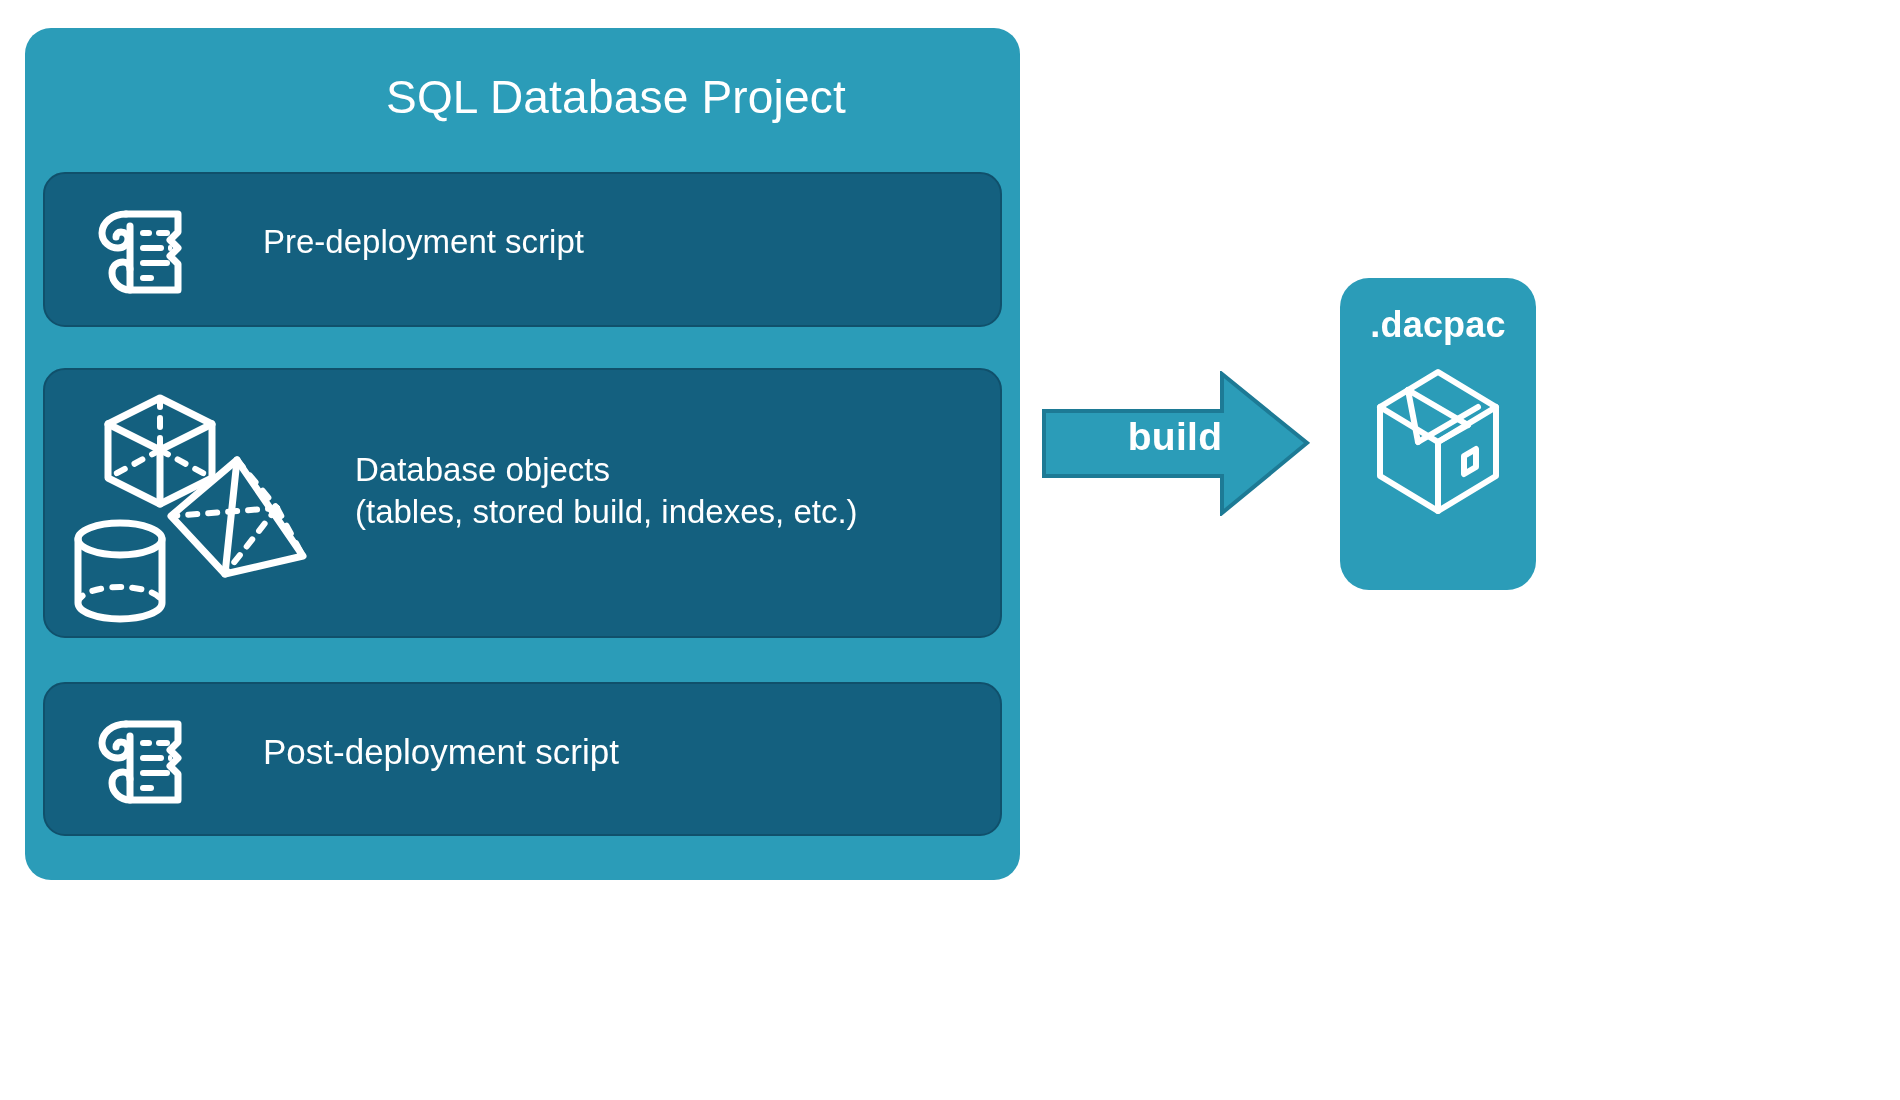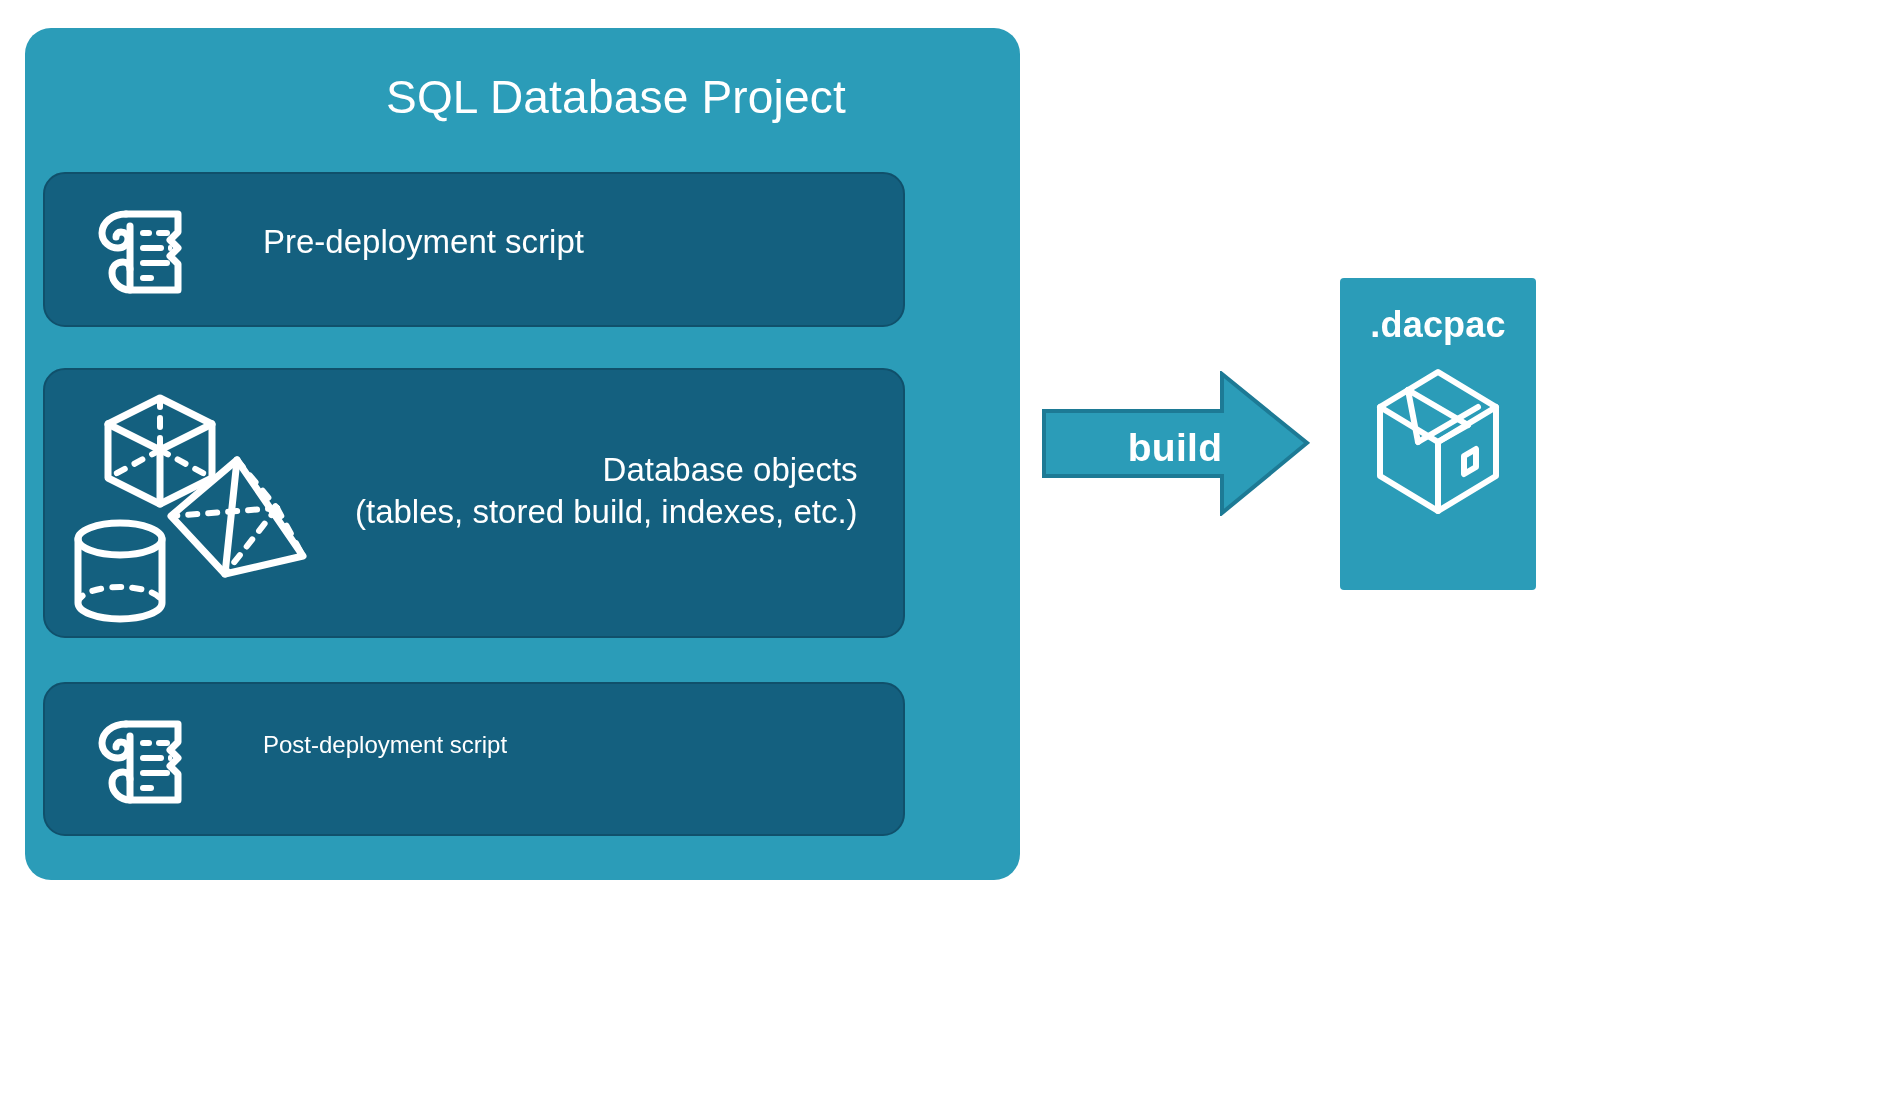--- a/index.html
+++ b/index.html
@@ -16,55 +16,54 @@
     background:#2B9CB8;border-radius:26px;box-sizing:border-box;
   }
   .project-title{
     position:absolute;left:0;top:46px;width:1182px;text-align:center;
     color:#ffffff;font-size:46px;font-weight:400;letter-spacing:0.2px;
     line-height:1;
   }
 
   
   .card{
-    position:absolute;left:18px;width:862px;
+    position:absolute;left:18px;width:959px;
     background:#14607F;border:2px solid #10506B;border-radius:22px;
     box-sizing:border-box;
-    text-align:right;
   }
   #card-pre  {top:144px;height:155px;}
   #card-obj  {top:340px;height:270px;}
   #card-post {top:654px;height:154px;}
 
   .card-label{
     position:absolute;color:#ffffff;font-weight:400;
     line-height:1.28;white-space:pre;
   }
   #label-pre  {left:218px;top:47px;font-size:33px;}
-  #label-post {left:218px;top:46px;font-size:24px;}
+  #label-post {left:218px;top:46px;font-size:35px;}
   #label-obj  {left:310px;top:79px;font-size:33px;}
 
   .icon{position:absolute;}
   #icon-pre  {left:45px;top:28px;}
   #icon-post {left:45px;top:28px;}
   #icon-cube {left:55px;top:20px;}
   #icon-pyr  {left:120px;top:82px;}
   #icon-cyl  {left:20px;top:145px;}
 
   
   .build-arrow{position:absolute;left:1042px;top:371px;}
   .build-text{
-    position:absolute;left:1082px;top:426px;width:186px;text-align:center;
+    position:absolute;left:1082px;top:415px;width:186px;text-align:center;
     color:#ffffff;font-size:39px;font-weight:bold;letter-spacing:0.3px;
   }
 
   
   .dacpac-box{
     position:absolute;left:1340px;top:278px;width:196px;height:312px;
-    background:#2B9CB8;border-radius:4px;
+    background:#2B9CB8;border-radius:29px;
   }
   .dacpac-title{
     position:absolute;left:0;top:26px;width:196px;text-align:center;
     color:#ffffff;font-size:36px;font-weight:bold;letter-spacing:0.2px;
   }
   .dacpac-icon{position:absolute;left:32px;top:86px;}
 </style>
 </head>
 <body>
 

